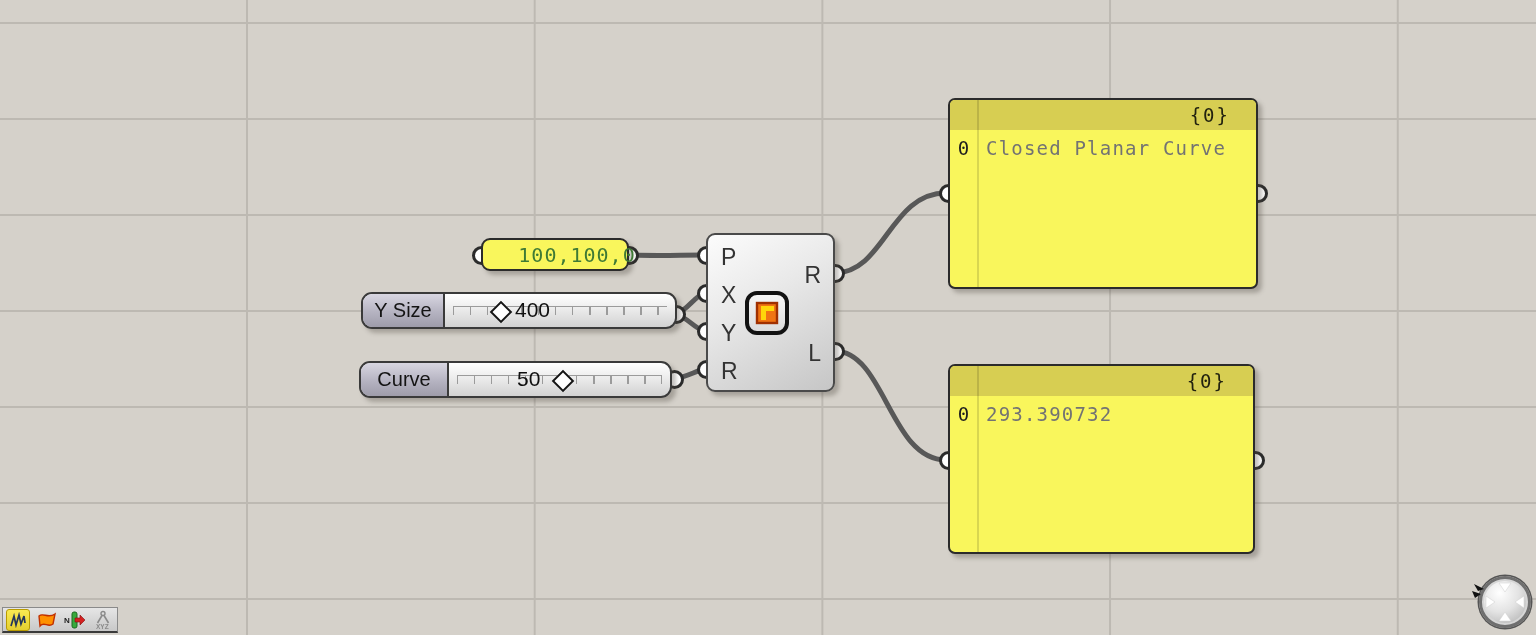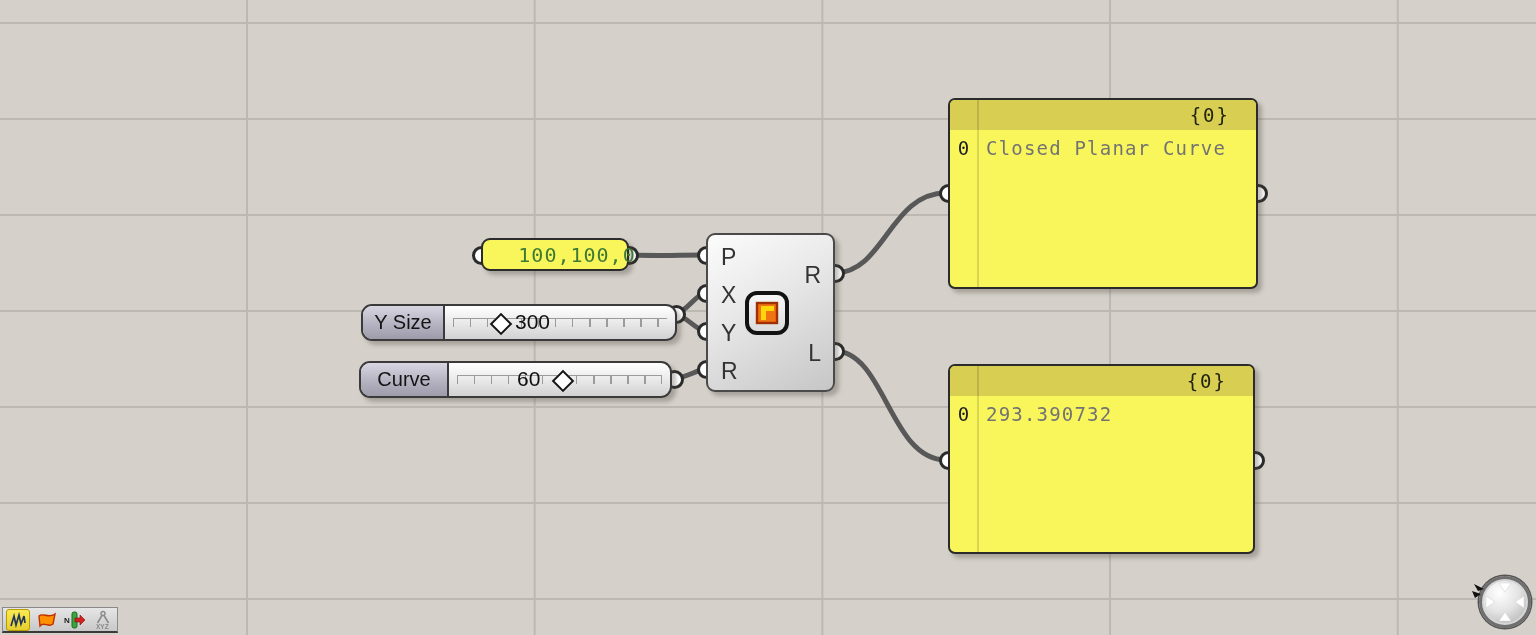--- a/index.html
+++ b/index.html
@@ -94,37 +94,37 @@
   <div class="grip" style="left:826px;top:342px"></div>
   <div class="grip" style="left:939px;top:184px"></div>
   <div class="grip" style="left:1249px;top:184px"></div>
   <div class="grip" style="left:939px;top:451px"></div>
   <div class="grip" style="left:1246px;top:451px"></div>
 
   <div class="node ppoint" style="left:481px;top:238px;width:148px;height:33px">
     <span>100,100,0</span>
   </div>
 
-  <div class="node slider" style="left:361px;top:304px;width:316px;height:37px">
+  <div class="node slider" style="left:361px;top:292px;width:316px;height:37px">
     <div class="slider-name" style="width:80px">
       <span>Y Size</span>
     </div>
     <div class="slider-track">
       <div class="ruler"></div>
       <div class="diamond" style="left:48px;top:10px"></div>
-      <div class="sval" style="left:70px">300</div>
+      <div class="sval" style="left:70px">400</div>
     </div>
   </div>
 
   <div class="node slider" style="left:359px;top:361px;width:313px;height:37px">
     <div class="slider-name" style="width:86px">
       <span>Curve</span>
     </div>
     <div class="slider-track">
-      <div class="sval" style="left:68px">60</div>
+      <div class="sval" style="left:68px">50</div>
       <div class="ruler"></div>
       <div class="diamond" style="left:106px;top:10px"></div>
     </div>
   </div>
 
   <div class="node comp" style="left:706px;top:233px;width:129px;height:159px">
     <span class="portlabel" style="left:13px;top:9px">P</span>
     <span class="portlabel" style="left:13px;top:47px">X</span>
     <span class="portlabel" style="left:13px;top:85px">Y</span>
     <span class="portlabel" style="left:13px;top:123px">R</span>

